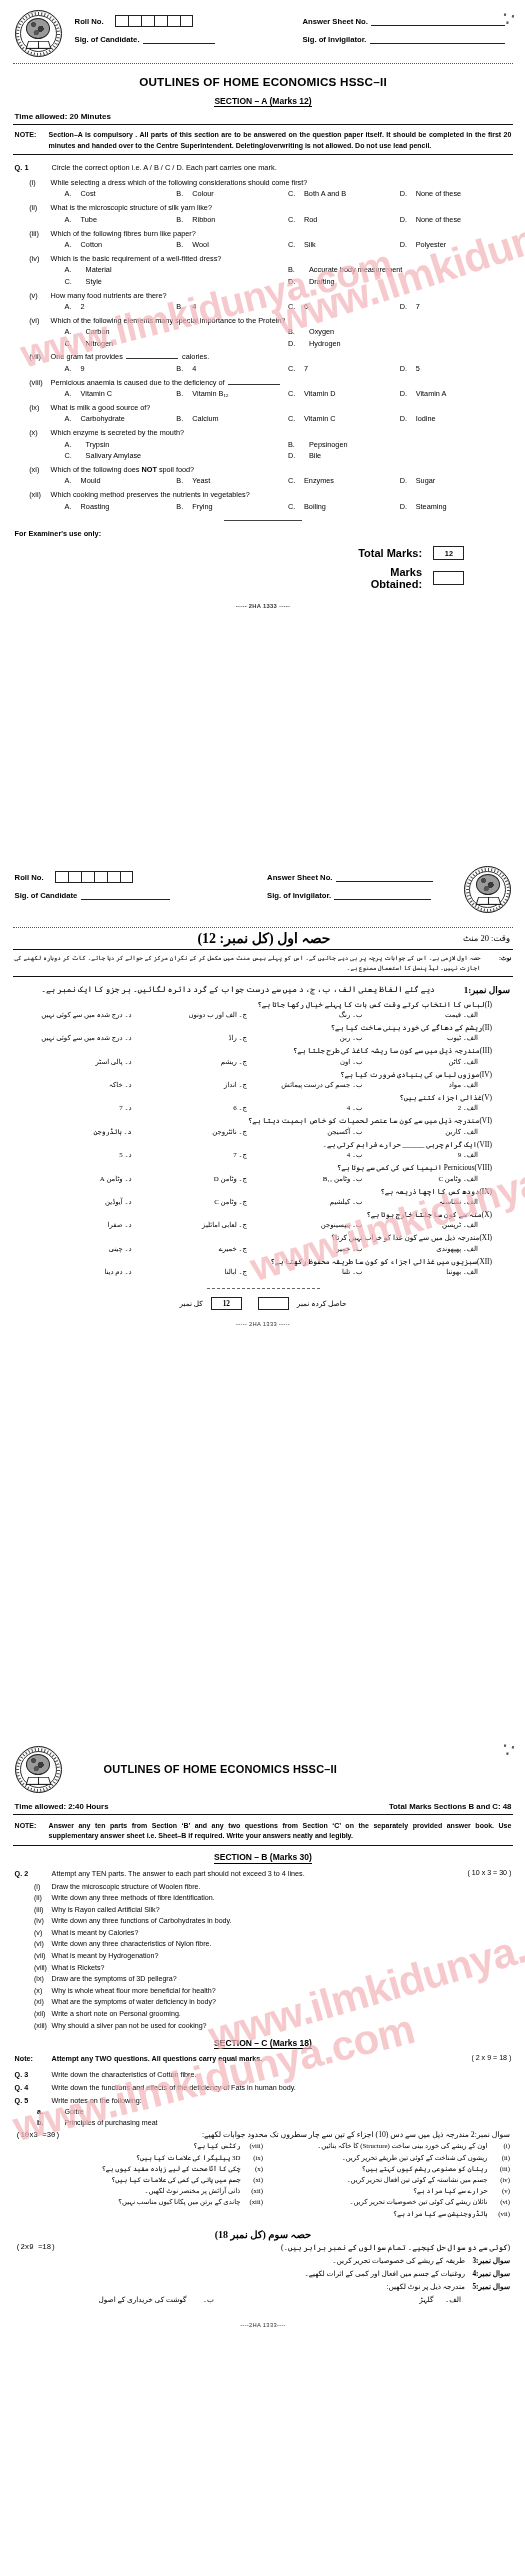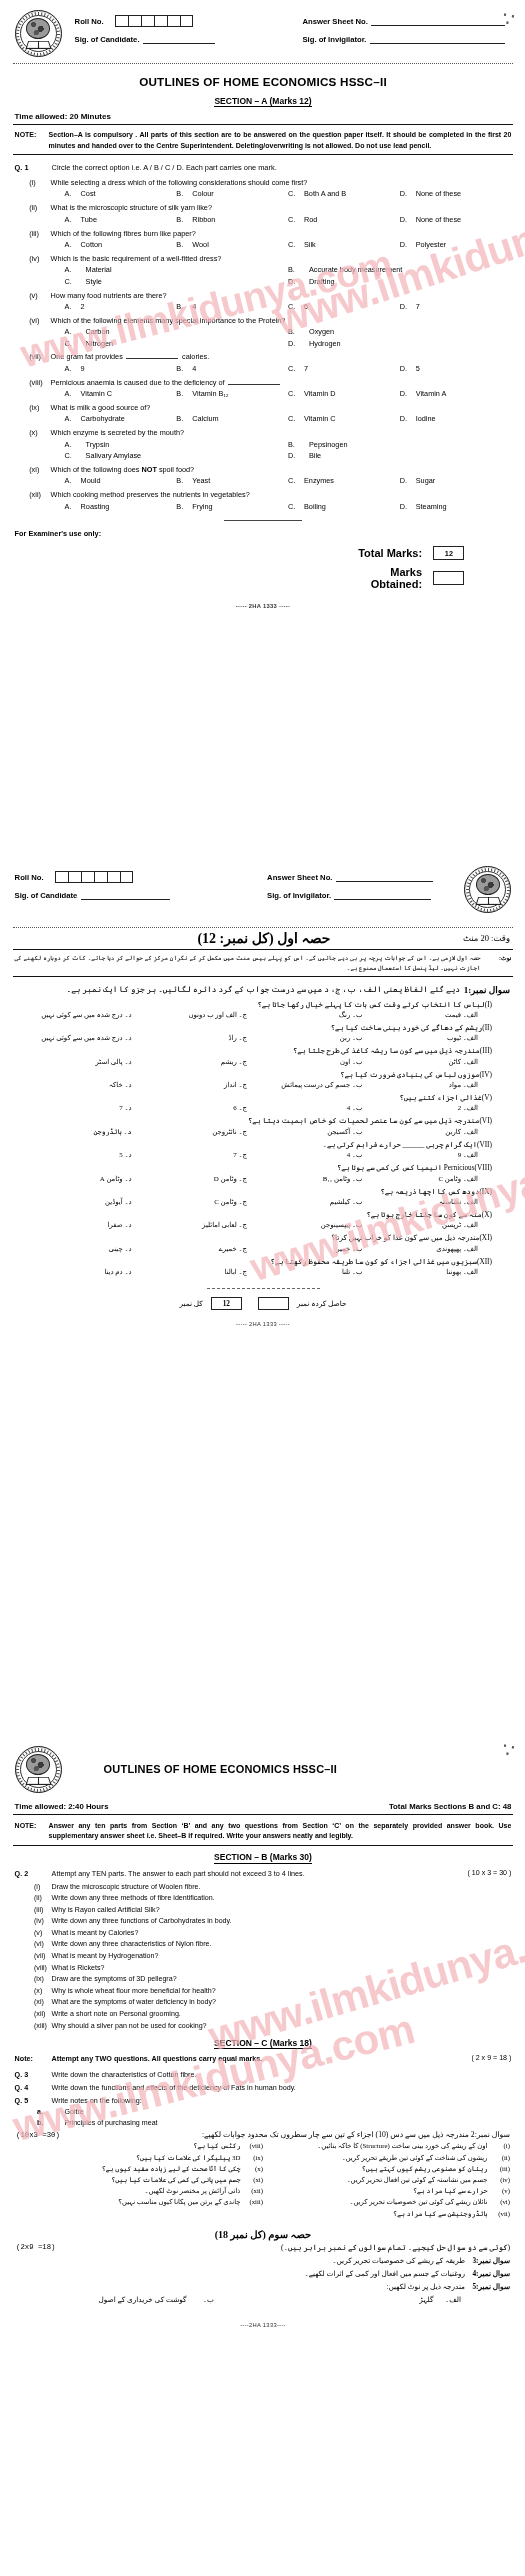--- a/index.html
+++ b/index.html
@@ -186,21 +186,21 @@
     font-size: 6px; line-height: 1.6; text-align: justify;
     display:flex;
   }
   .u-note .ul { flex: 0 0 31px; font-weight:bold; }
   .u-note .ub { flex:1; }
   .u-qline {
     direction: rtl; display:flex; padding: 0 16px; font-size: 9px;
     margin-top: 8px; font-weight:bold;
   }
   .u-qline .uqno { flex:0 0 50px; }
-  .u-qline .uqtx { flex:1; font-weight:normal; font-size:8px; }
+  .u-qline .uqtx { flex:1; font-weight:normal; font-size:8px;text-align:center; }
   .u-mcq { direction: rtl; padding: 0 16px; margin-top: 4.9px; }
   .u-item { margin-bottom: 4px; }
   .u-stem { display:flex; font-size: 7.3px; }
   .u-stem .urn { flex: 0 0 24px; padding-right: 18px; }
   .u-stem .ust { flex:1; }
   .u-opts { display:flex; font-size: 6.9px; margin-top: 2.4px; padding-right: 32px; }
   .u-opts .uopt { width: 25%; display:flex; }
   .u-dashline { width: 113px; border-top:0.8px dashed #666; margin: 11.3px auto 0 auto; }
 
   .u-exam { display:flex; justify-content:center; align-items:center; margin-top: 8px; direction: rtl; }

